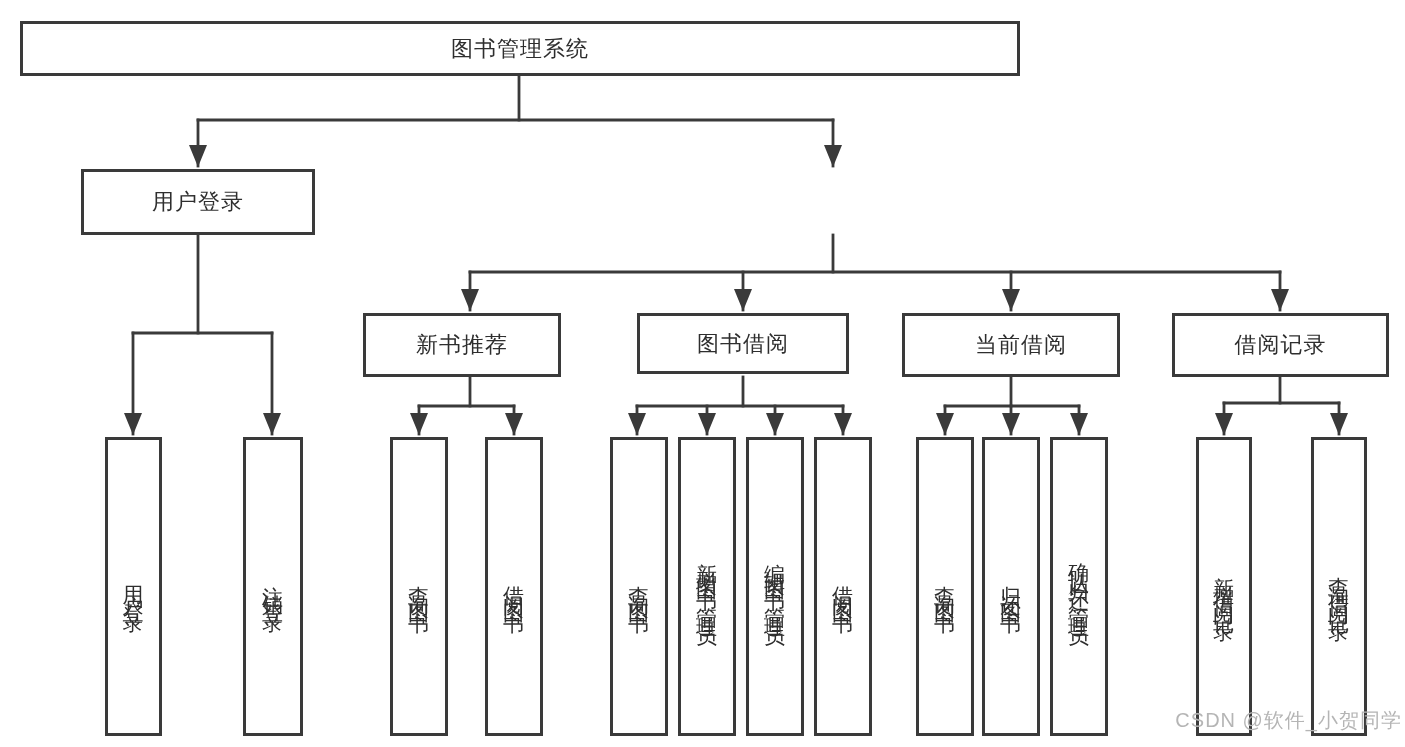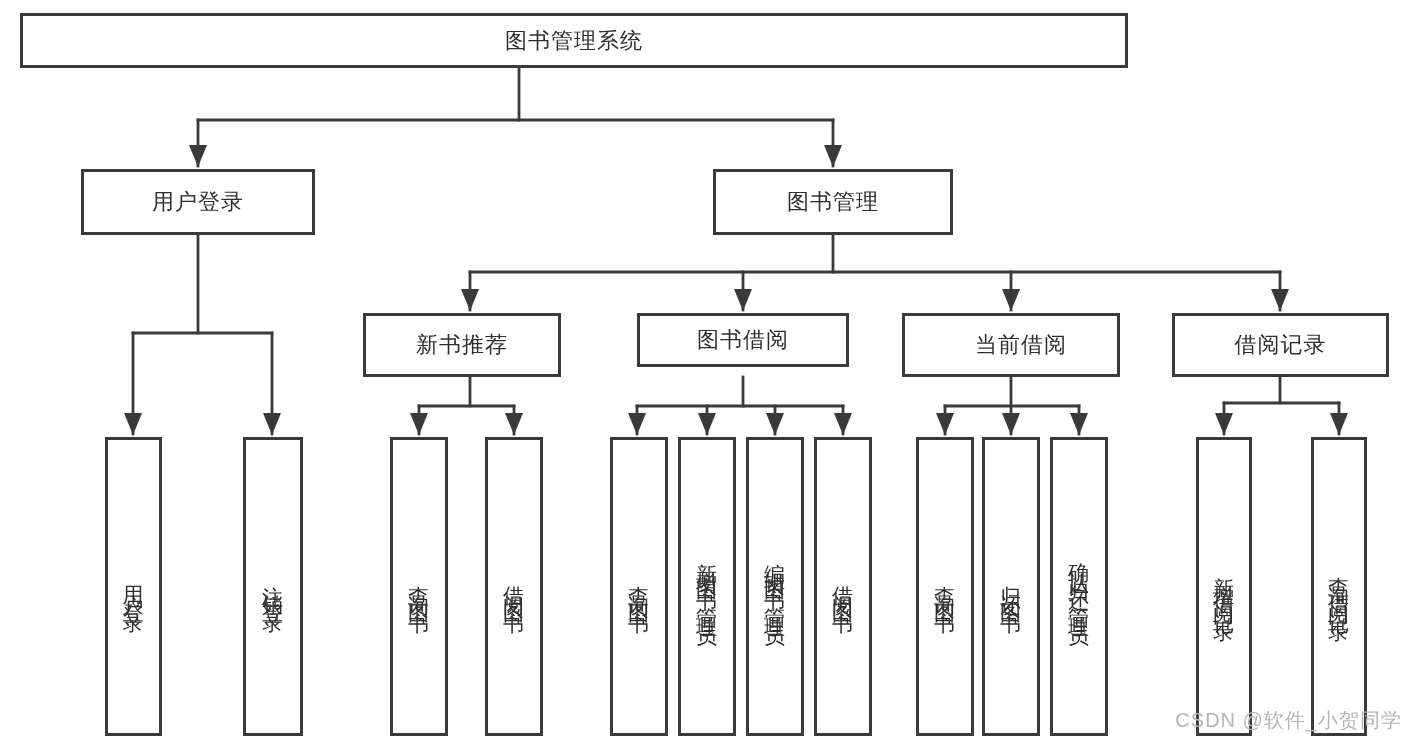--- a/index.html
+++ b/index.html
@@ -95,27 +95,26 @@
       <path d="M1011,406 V434" marker-end="url(#arrow)"></path>
       <path d="M1079,406 V434" marker-end="url(#arrow)"></path>
 
       <path d="M1280,377 V403"></path>
       <path d="M1224,403 H1339"></path>
       <path d="M1224,403 V434" marker-end="url(#arrow)"></path>
       <path d="M1339,403 V434" marker-end="url(#arrow)"></path>
     </g>
   </svg>
 
-  <div class="box" style="left:20px; top:13px; width:1108px; height:55px;">图书管理系统</div>
+  <div class="box" style="left:20px; top:21px; width:1000px; height:55px;">图书管理系统</div>
 
   <div class="box" style="left:81px; top:169px; width:234px; height:66px;">用户登录</div>
-  <div class="box" style="left:713px; top:169px; width:240px; height:66px;">图书管理</div>
 
   <div class="box" style="left:363px; top:313px; width:198px; height:64px;">新书推荐</div>
-  <div class="box" style="left:637px; top:313px; width:212px; height:54px;">图书借阅</div>
+  <div class="box" style="left:637px; top:313px; width:212px; height:61px;">图书借阅</div>
   <div class="box" style="left:902px; top:313px; width:218px; height:64px;padding-left:20px;">当前借阅</div>
   <div class="box" style="left:1172px; top:313px; width:217px; height:64px;">借阅记录</div>
 
   <div class="box leaf" style="left:105px; top:437px; width:57px; height:299px;">
     <span class="vtext">用户登录</span>
   </div>
   <div class="box leaf" style="left:243px; top:437px; width:60px; height:299px;">
     <span class="vtext">注销登录</span>
   </div>
 

